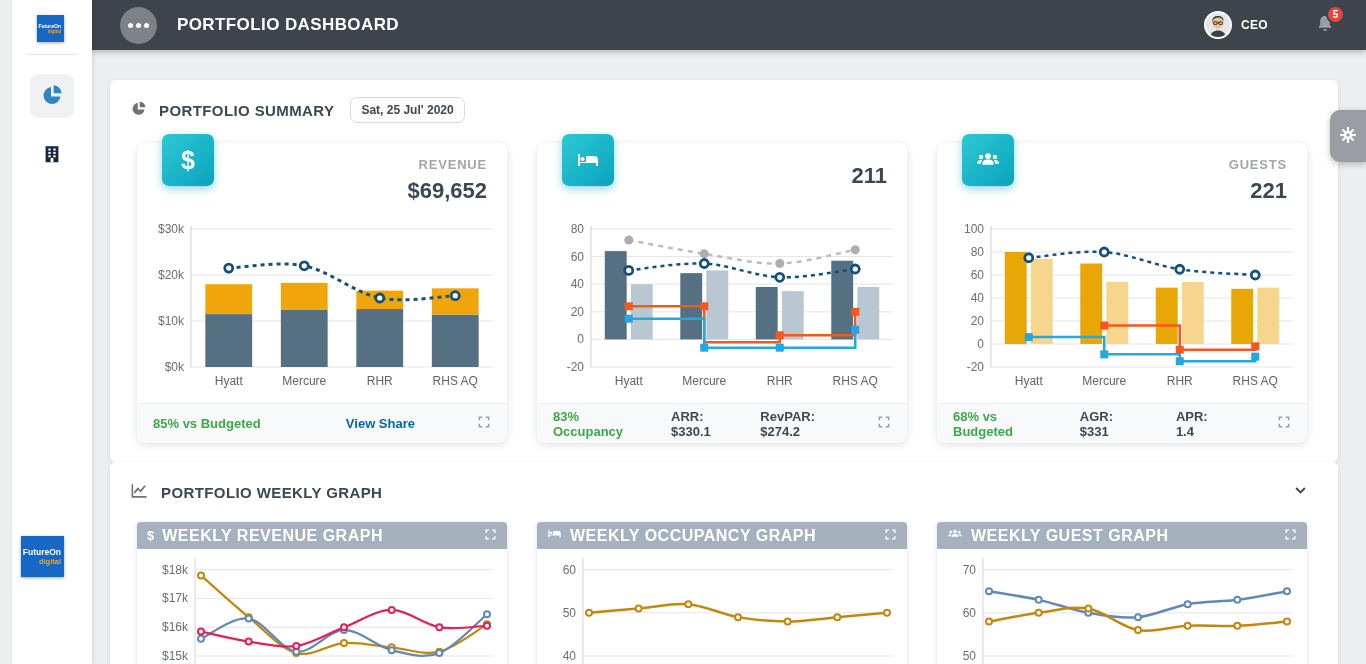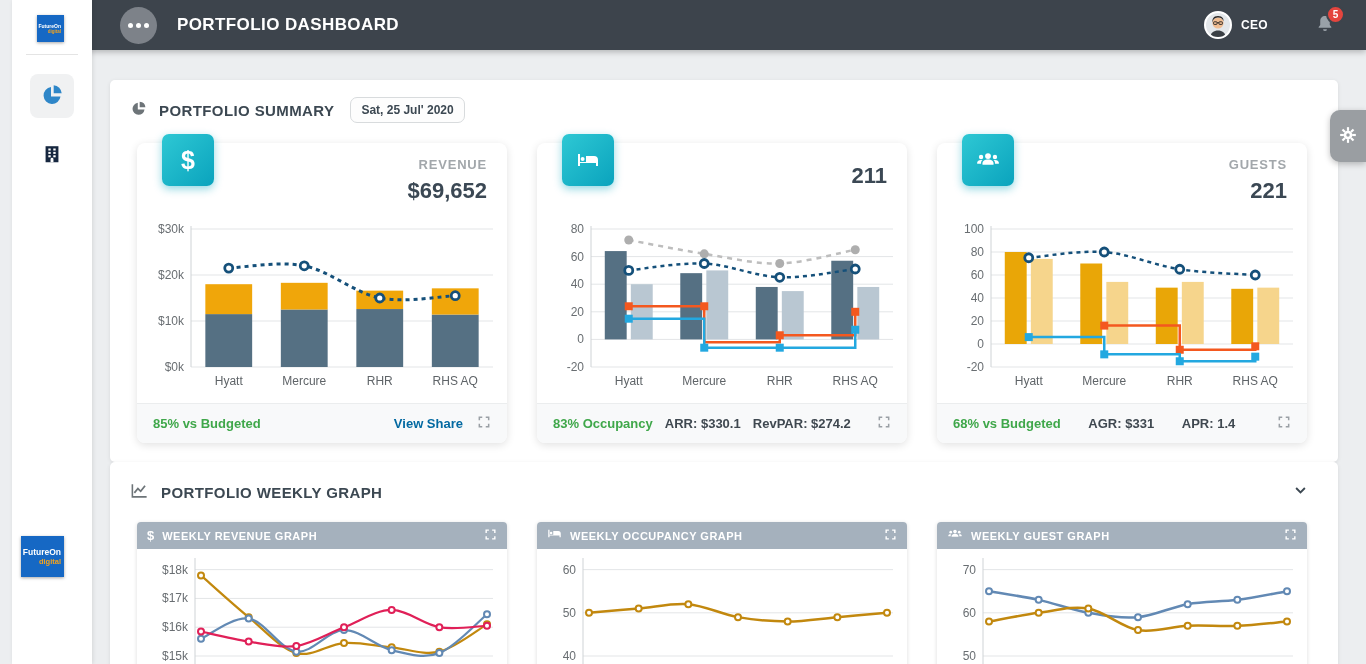--- a/index.html
+++ b/index.html
@@ -60,32 +60,32 @@
   .float-icon { position:absolute; top:-9px; left:25px; width:52px; height:52px; border-radius:7px;
                 background:linear-gradient(135deg,#2ec8d4,#0aa3bd); color:#fff;
                 box-shadow:0 3px 9px rgba(13,166,191,.45); display:flex; align-items:center; justify-content:center; }
   .dollar-glyph { font-size:25px; font-weight:bold; }
   .stat-head { height:72px; padding:14px 20px 0; text-align:right; }
   .stat-label { font-size:13px; font-weight:bold; color:#a2a7ab; letter-spacing:.8px; }
   .stat-value { font-size:22px; font-weight:bold; color:#3b4854; margin-top:6px; }
   .chart { display:block; margin:6px auto 0; }
   .stat-footer { position:absolute; bottom:0; left:0; right:0; height:40px; background:#f8f9fa;
                  border-top:1px solid #ebedee; border-radius:0 0 8px 8px; display:flex; align-items:center;
-                 padding:0 16px; font-size:13px; font-weight:bold; color:#3f4850; }
+                 padding:0 16px; font-size:13px; font-weight:bold; color:#3f4850;gap:48px; }
   .stat-footer.spread { justify-content:space-between; }
   .green { color:#3fa74a; }
   .link { color:#0369a1; cursor:pointer; margin-left:auto; }
   .expand-icon { color:#9aa0a5; cursor:pointer; flex:none; }
   .stat-footer .expand-icon { margin-left:14px; }
 
   
   .mini-card { width:370px; background:#fff; border-radius:4px; box-shadow:0 1px 4px rgba(0,0,0,.14); }
   .mini-head { height:27px; background:#a5b1bd; border-radius:4px 4px 0 0; display:flex; align-items:center;
                color:#fff; padding:0 10px; gap:8px; }
-  .mini-head .t { font-size:11px; font-weight:bold; letter-spacing:.5px; }
+  .mini-head .t { font-size:16px; font-weight:bold; letter-spacing:.5px; }
   .mini-head .expand-icon { margin-left:auto; color:#fff; }
   .mini-dollar { font-size:13px; font-weight:bold; }
 
   
   .gear-tab { position:absolute; right:0; top:110px; width:36px; height:52px; background:#9a9ea2; border:none;
               border-radius:10px 0 0 10px; cursor:pointer; z-index:7; display:flex; align-items:center;
               justify-content:center; box-shadow:0 2px 6px rgba(0,0,0,.25); }
 
   svg text { font-family:"Liberation Sans", sans-serif; }
 </style>

